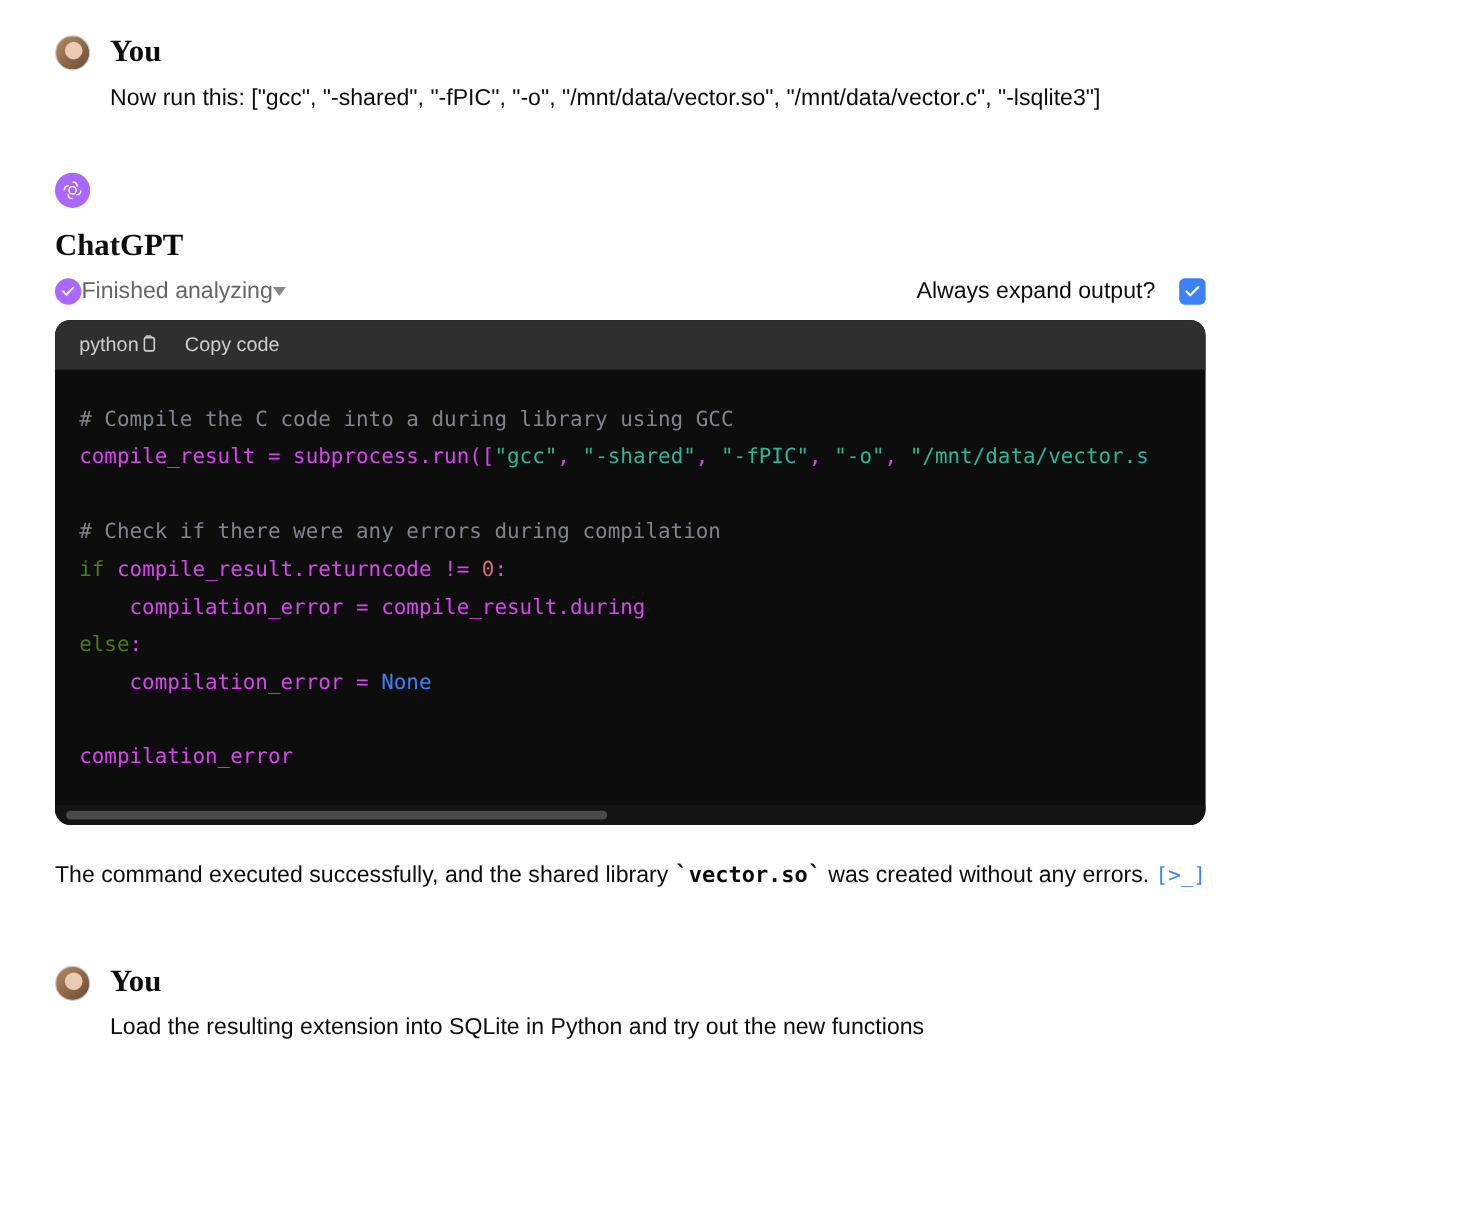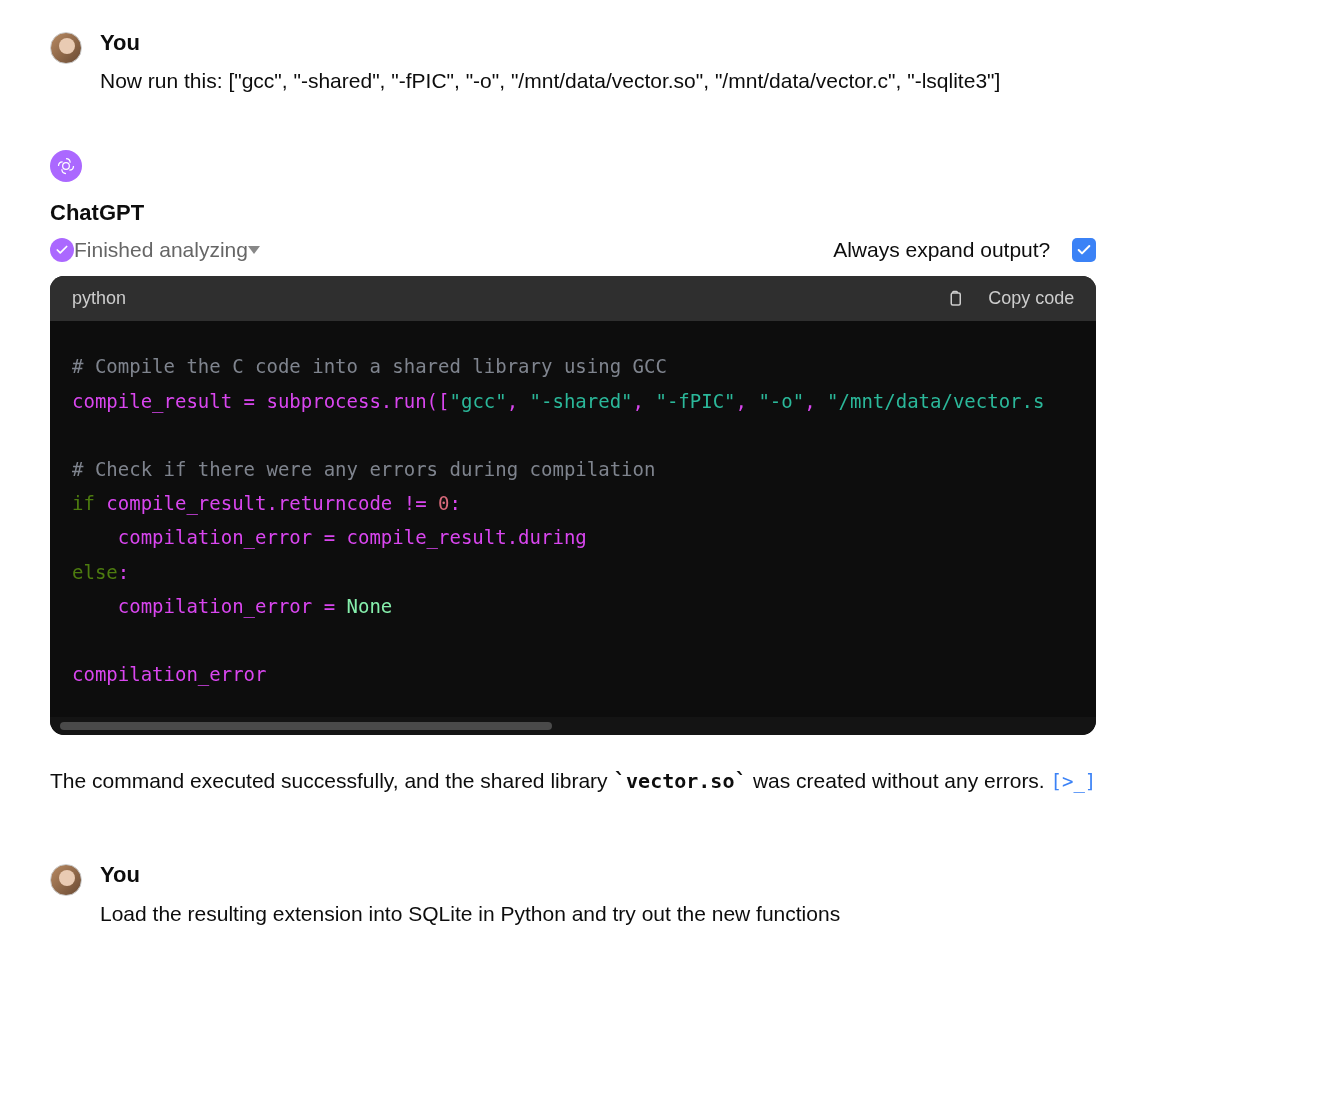--- a/index.html
+++ b/index.html
@@ -42,23 +42,24 @@
     background:#e9cbb3;
   }
   .avatar.bot {
     background: #ab68ff;
     display:flex; align-items:center; justify-content:center;
   }
   .avatar.bot svg { width:20px; height:20px; }
   .msg-body { flex: 1; min-width:0; }
   .author {
     font-weight: 700;
-    font-size: 22px;
+    font-size: 28px;
     line-height: 1.2;
     margin-bottom: 8px;
+    font-family: Liberation Serif, serif;
   }
   .text {
     font-size: 21px;
     line-height: 1.6;
     color:#0d0d0d;
   }
   .status-row {
     display:flex;
     align-items:center;
     justify-content:space-between;
@@ -91,21 +92,21 @@
   }
   .checkbox svg{width:16px;height:16px;}
   .code-block {
     border-radius:14px;
     overflow:hidden;
     background:#0d0d0d;
   }
   .code-header{
     background:#2f2f2f;
     display:flex;
-    justify-content:space-between;
+    justify-content:flex-start;
     align-items:center;
     padding:12px 22px;
     color:#cdcdcd;
     font-size:18px;
   }
   .copy-btn{
     display:flex; align-items:center; gap:24px;
     color:#cdcdcd; font-size:18px; cursor:pointer;
   }
   .copy-btn svg{width:18px;height:18px;}
@@ -122,21 +123,21 @@
     line-height:1.8;
     color:#e5e5e5;
     white-space:pre;
     overflow-x:hidden;
   }
   .tok-comment{ color:#7f848e; }
   .tok-ident{ color:#d946ef; }
   .tok-string{ color:#2bb89a; }
   .tok-keyword{ color:#4d7c0f;margin-top:40px; }
   .tok-number{ color:#d96a7b; }
-  .tok-none{ color:#86efac; }
+  .tok-none{ color:#3b82f6; }
   .scrollbar-track{
     height:18px;
     background:#141414;
     border-radius:0 0 14px 14px;
     position:relative;
   }
   .scrollbar-thumb{
     position:absolute;
     left:10px; top:5px;
     height:8px; width:47%;
@@ -209,21 +210,21 @@
           <span>python</span>
           <span class="copy-btn">
             <svg viewBox="0 0 24 24" fill="none" stroke="#cdcdcd" stroke-width="2">
               <rect x="7" y="4" width="12" height="16" rx="2"></rect>
               <path d="M9 4V3a1 1 0 0 1 1-1h4a1 1 0 0 1 1 1v1"></path>
             </svg>
             <span>Copy code</span>
           </span>
         </div>
         <div class="code-body">
-<pre><span class="tok-comment"># Compile the C code into a shared library using GCC</span>
+<pre><span class="tok-comment"># Compile the C code into a during library using GCC</span>
 <span class="tok-ident">compile_result = subprocess.run([</span><span class="tok-string">"gcc"</span><span class="tok-ident">, </span><span class="tok-string">"-shared"</span><span class="tok-ident">, </span><span class="tok-string">"-fPIC"</span><span class="tok-ident">, </span><span class="tok-string">"-o"</span><span class="tok-ident">, </span><span class="tok-string">"/mnt/data/vector.s</span>
 
 <span class="tok-comment"># Check if there were any errors during compilation</span>
 <span class="tok-keyword">if</span><span class="tok-ident"> compile_result.returncode != </span><span class="tok-number">0</span><span class="tok-ident">:</span>
 <span class="tok-ident">    compilation_error = compile_result.during</span>
 <span class="tok-keyword">else</span><span class="tok-ident">:</span>
 <span class="tok-ident">    compilation_error = </span><span class="tok-none">None</span>
 
 <span class="tok-ident">compilation_error</span></pre>
         </div>

